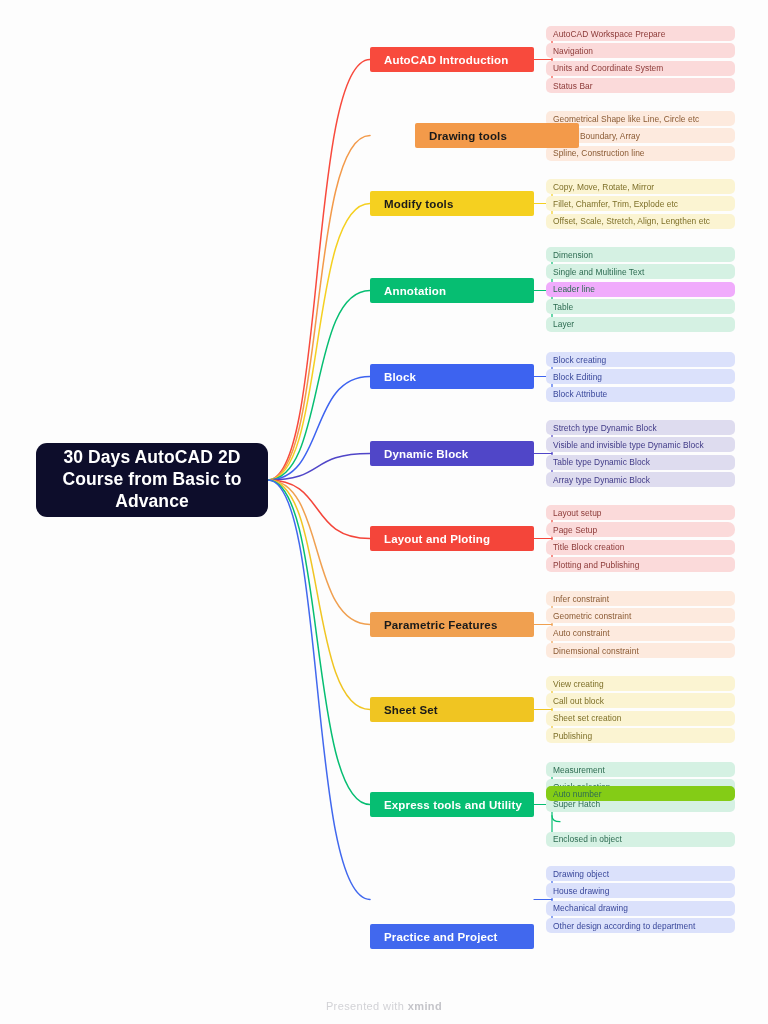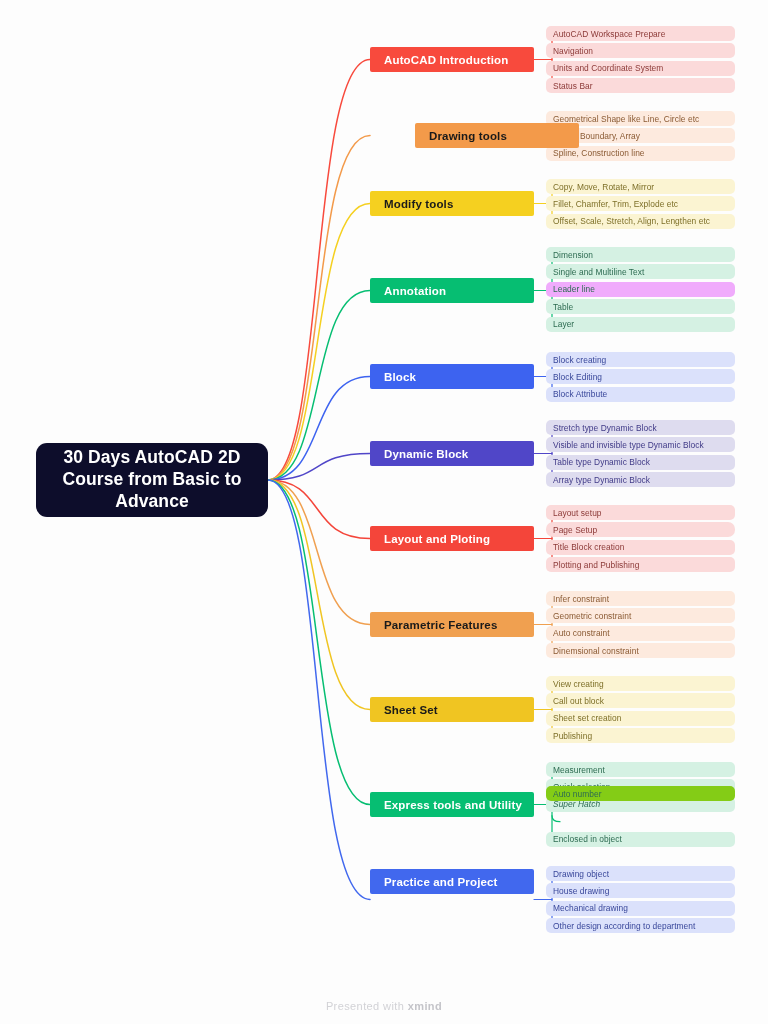--- a/index.html
+++ b/index.html
@@ -293,30 +293,30 @@
       </div>
       <div class="branch" style="top: 792px; background: rgb(6, 190, 114); color: rgb(255, 255, 255);">
         <span>Express tools and Utility</span>
       </div>
       <div class="leaf" style="top: 762px; background: rgb(213, 241, 227); color: rgb(45, 107, 81);">
         <span>Measurement</span>
       </div>
       <div class="leaf" style="top: 779.4px; background: rgb(213, 241, 227); color: rgb(45, 107, 81);">
         <span>Quick selection</span>
       </div>
-      <div class="leaf" style="top: 796.8px; background: rgb(213, 241, 227); color: rgb(45, 107, 81); font-style: italic;">
+      <div class="leaf" style="top: 796.8px; background: rgb(213, 241, 227); color: rgb(45, 107, 81);">
         <span>Super Hatch</span>
       </div>
       <div class="leaf" style="top: 786px; background: #84cc16; color: rgb(45, 107, 81);">
         <span>Auto number</span>
       </div>
       <div class="leaf" style="top: 831.6px; background: rgb(213, 241, 227); color: rgb(45, 107, 81);">
         <span>Enclosed in object</span>
       </div>
-      <div class="branch" style="top: 869px; background: rgb(65, 104, 238); color: rgb(255, 255, 255);">
+      <div class="branch" style="top: 924px; background: rgb(65, 104, 238); color: rgb(255, 255, 255);">
         <span>Practice and Project</span>
       </div>
       <div class="leaf" style="top: 866px; background: rgb(219, 225, 251); color: rgb(57, 71, 154);">
         <span>Drawing object</span>
       </div>
       <div class="leaf" style="top: 883.4px; background: rgb(219, 225, 251); color: rgb(57, 71, 154);">
         <span>House drawing</span>
       </div>
       <div class="leaf" style="top: 900.8px; background: rgb(219, 225, 251); color: rgb(57, 71, 154);">
         <span>Mechanical drawing</span>

